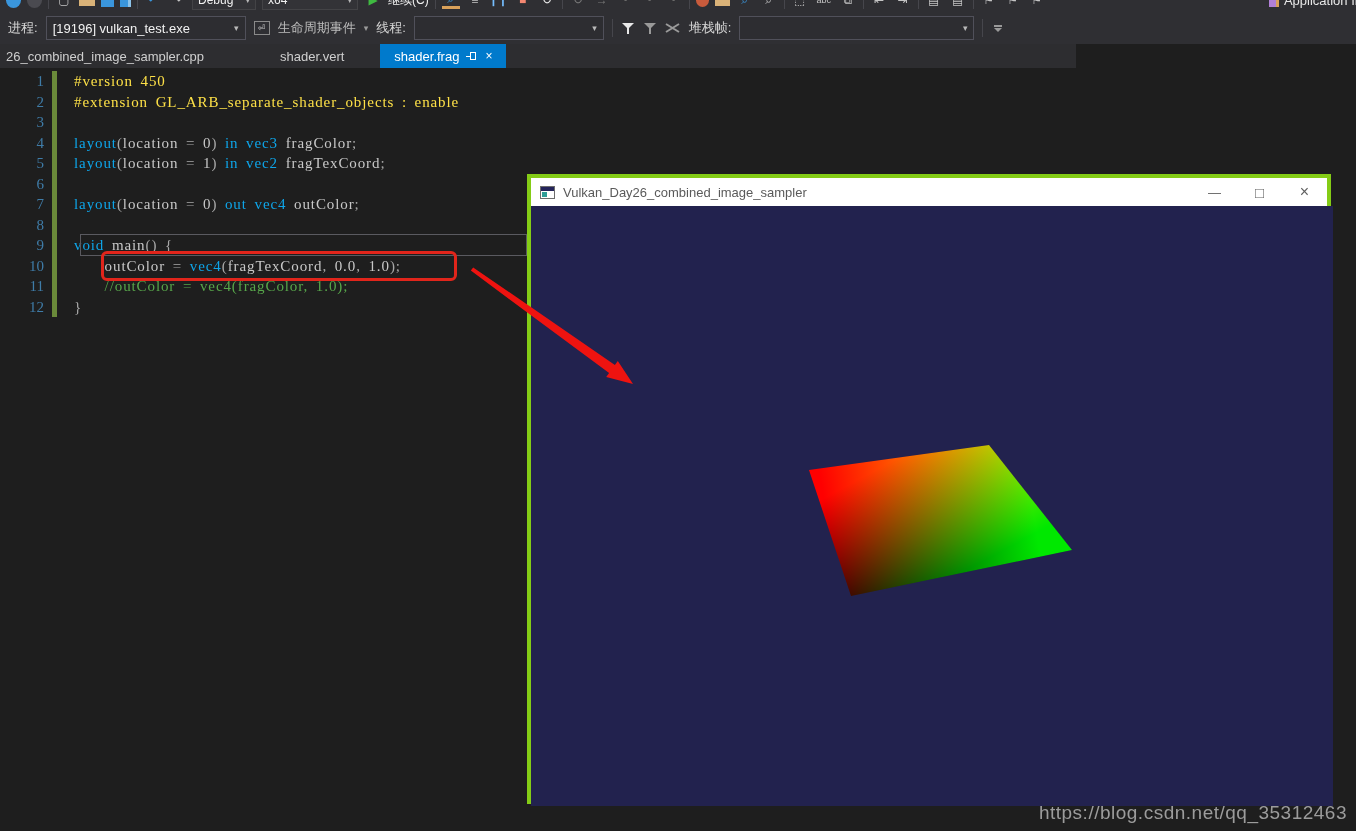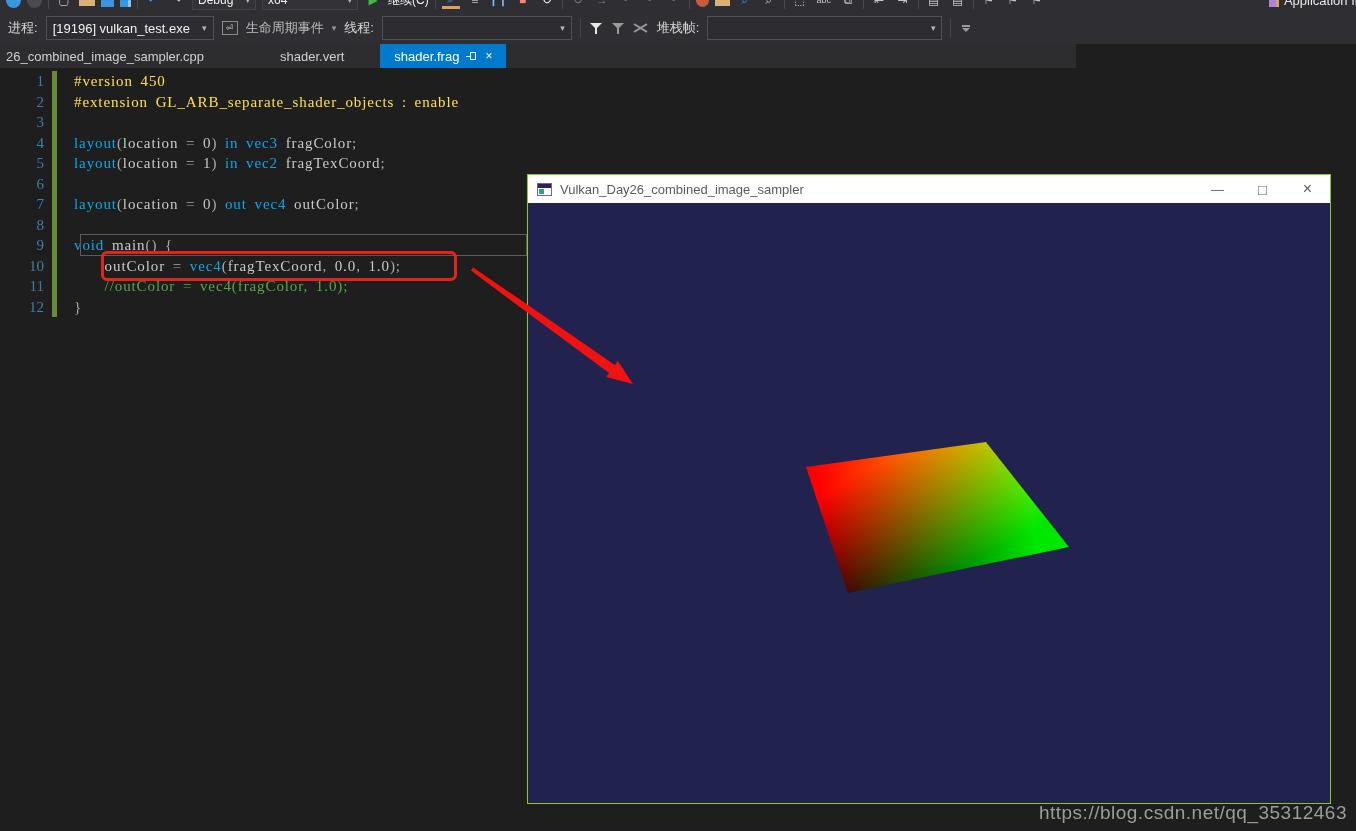--- a/index.html
+++ b/index.html
@@ -63,21 +63,21 @@
   .code-text { margin-left:17px; white-space:pre; letter-spacing:0.9px; word-spacing:3px; color:#c8c8c8; }
   .tk-k { color:#0ea5e9; } .tk-i { color:#c8c8c8; } .tk-p { color:#a8a8a8; }
   .tk-c { color:#57a64a; } .tk-d { color:#fde047;text-align:right; }
   #current-line-box { position:absolute; left:80px; top:166px; width:447px; height:22px;
                       border:1px solid #5a5a60; z-index:4; pointer-events:none; }
   #annotation-box { position:absolute; left:101px; top:183px; width:356px; height:30px;
                     border:3px solid #e1251b; border-radius:6px; z-index:5; pointer-events:none; }
 
   
   #vulkan-window { position:absolute; left:527px; top:174px; width:804px; height:630px;
-                   border:1px solid #84cc16; background:#000000; z-index:10; }
+                   border:4px solid #84cc16; background:#000000; z-index:10; }
   #vw-titlebar { height:28px; background:#ffffff; display:flex; align-items:center; padding-left:9px; }
   #vw-app-icon { width:15px; height:13px; border:1px solid #6d6d6d; background:#fff;
                  position:relative; flex:0 0 auto; }
   #vw-app-icon::before { content:""; position:absolute; left:0; top:0; right:0; height:4px; background:#24245a; }
   #vw-app-icon::after { content:""; position:absolute; left:1px; top:5px; width:5px; height:5px; background:#2e9d97; }
   #vw-title { margin-left:8px; font-size:13px; color:#5a5a5a; }
   #vw-controls { margin-left:auto; display:flex; height:100%; }
   .vw-btn { width:45px; height:100%; display:flex; align-items:center; justify-content:center;
             color:#5f5f5f; font-size:13px; }
   #vw-client { position:relative; width:802px; height:600px; background:#22224e; isolation:isolate; }
@@ -148,21 +148,21 @@
       <span class="tb-icon">⚑</span>
     </div>
     <div id="app-insights">
       <span class="blk" style="width:10px;height:14px;background:#b180d7;border-right:3px solid #d9a15a"></span>
       <span>Application In</span>
     </div>
   </div>
 
   <div id="toolbar-row2">
     <span>进程:</span>
-    <span class="combo2" style="width:168px">
+    <span class="combo2" style="width:200px">
       <span>[19196] vulkan_test.exe</span>
         <span class="arr">▾</span>
     </span>
     <span class="boxed-icon">⏎</span>
     <span style="color:#bdbdbd">生命周期事件</span>
     <span class="arr" style="color:#9a9a9a;font-size:9px">▾</span>
     <span>线程:</span>
     <span class="combo2" style="width:190px">
       <span></span>
         <span class="arr">▾</span>

